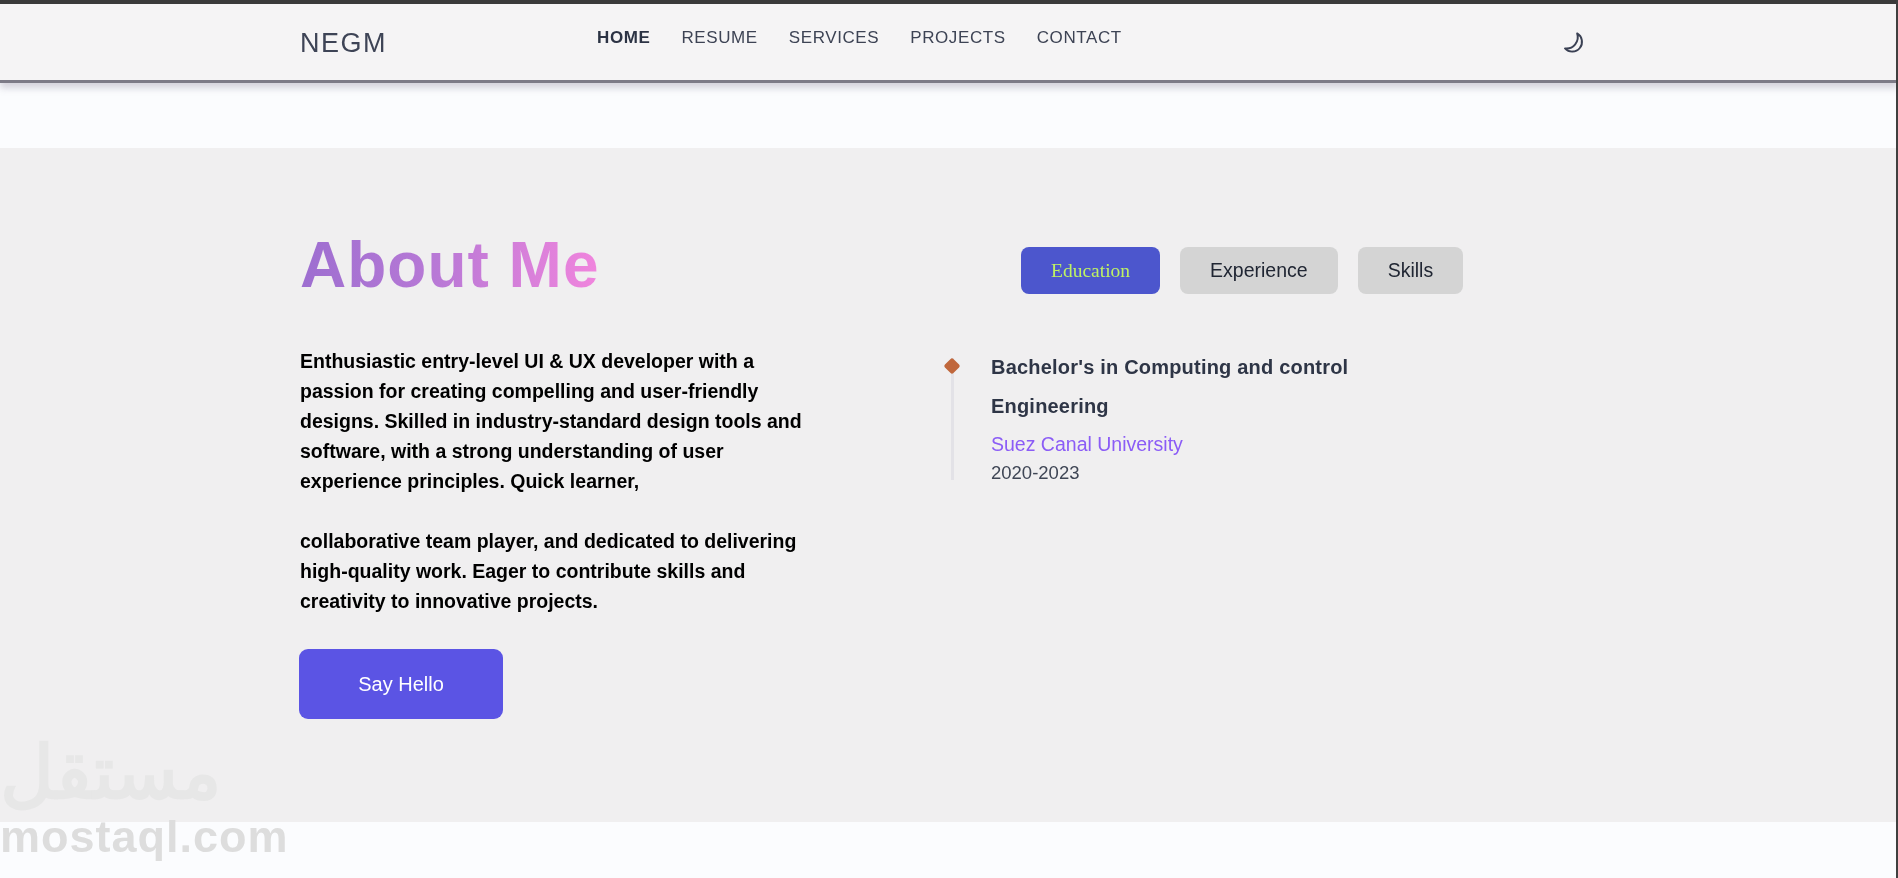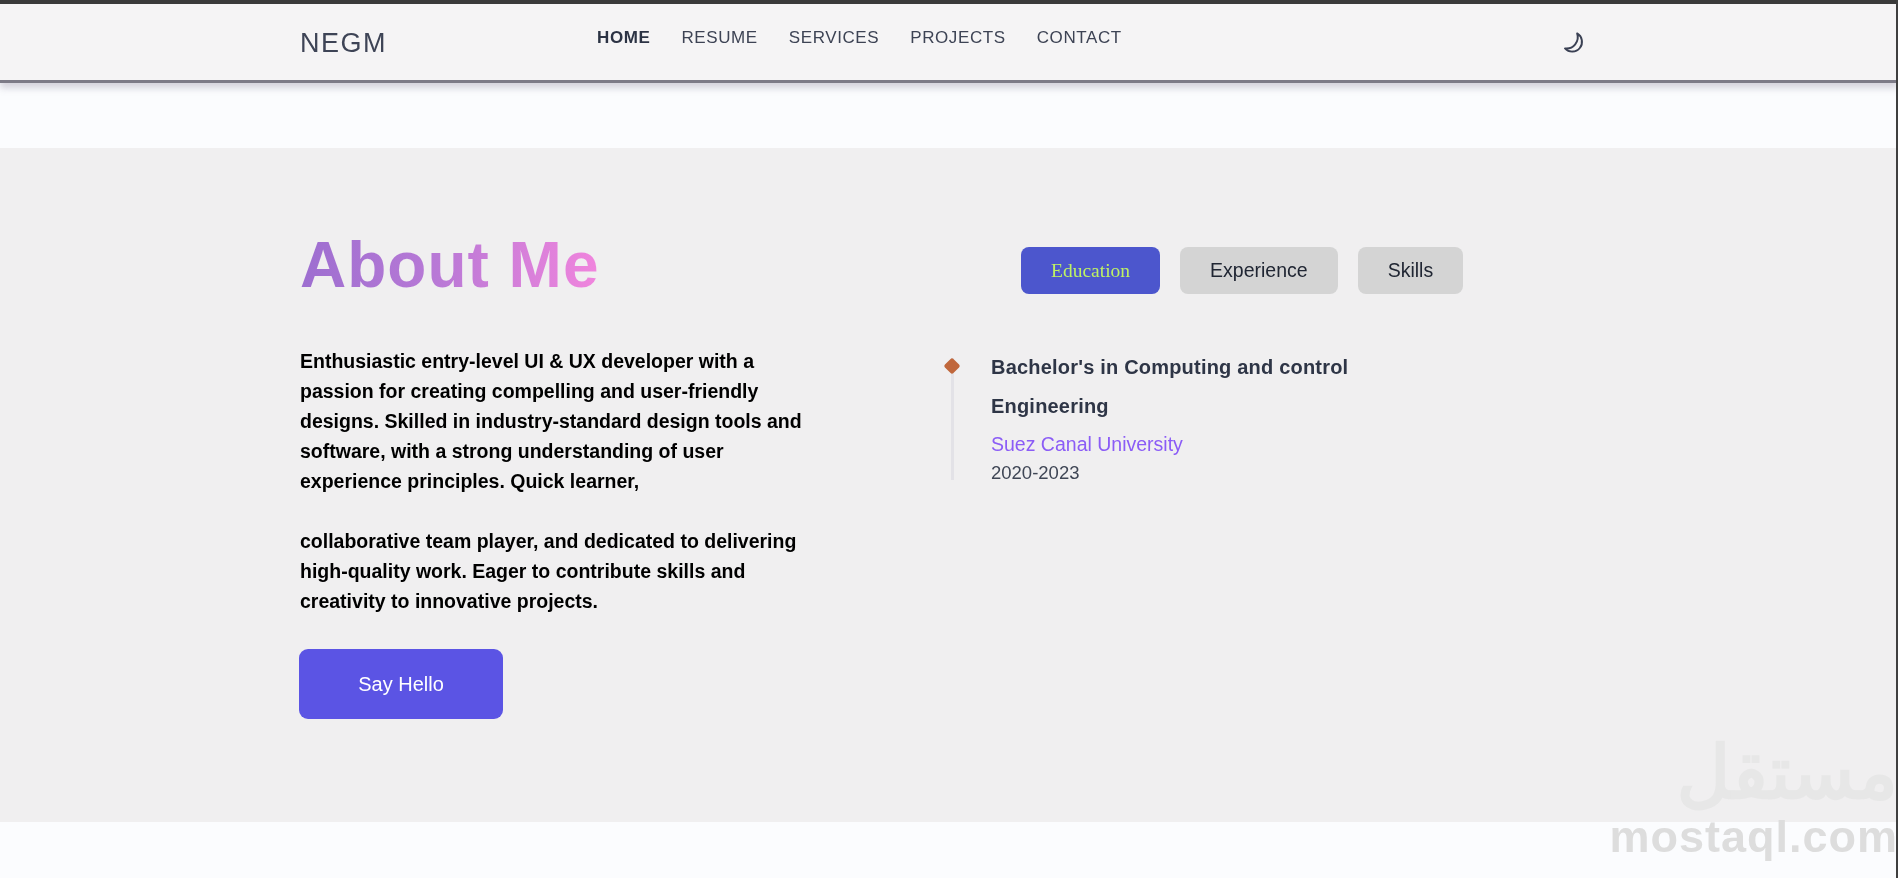--- a/index.html
+++ b/index.html
@@ -87,21 +87,21 @@
     background:#c0673c; transform:rotate(45deg); border-radius:2px;
   }
   .timeline-content { position:absolute; left:45px; top:0; width:480px; }
   .edu-degree { font-size:20px; font-weight:700; color:#2e3546; line-height:39px; letter-spacing:0.2px; }
   .edu-institution { margin-top:7px; font-size:19.5px; color:#8b5cf6; cursor:pointer; }
   .edu-years { margin-top:6px; font-size:18.5px; color:#3f4655; }
 
   
   .watermark {
     position:absolute; top:736px; left:0; width:100%;
-    text-align:right; z-index:10; pointer-events:none; line-height:1;
+    text-align:left; z-index:10; pointer-events:none; line-height:1;
   }
   .watermark-arabic { font-size:74px; font-weight:700; color:#e7e7e7; }
   .watermark-site { margin-top:4px; font-size:45px; font-weight:700; letter-spacing:1px; color:#dddddd; }
 </style>
 </head>
 <body>
 
 <div class="top-strip"></div>
 <div class="right-edge"></div>
 

